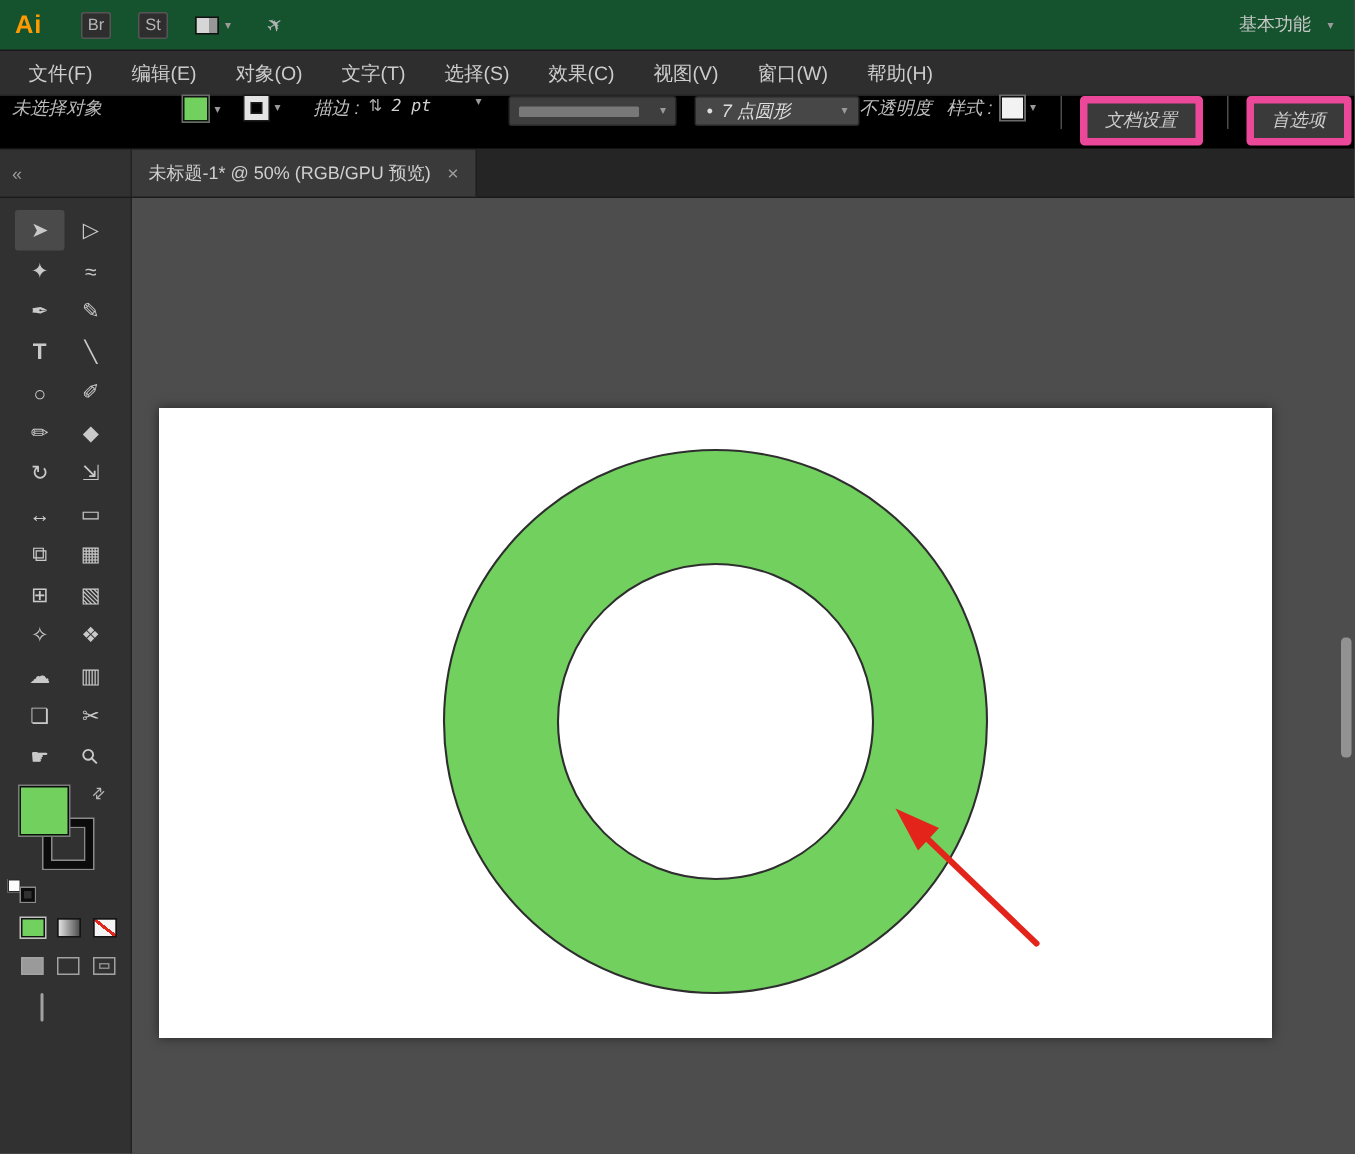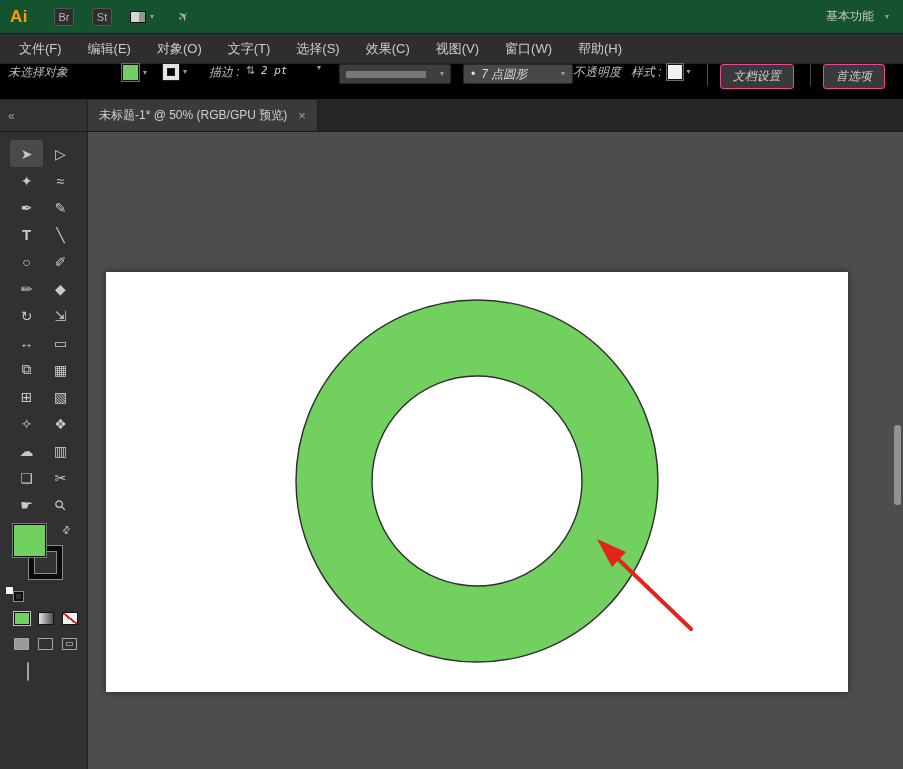--- a/index.html
+++ b/index.html
@@ -40,21 +40,21 @@
   .combo { height:20px; background:#3e3e3e; border:1px solid #292929; border-radius:2px; display:flex; align-items:center; }
   .profile-combo { margin-left:18px; width:112px; justify-content:space-between; padding:0 6px; }
   .profile-bar { width:80px; height:7px; background:#787878; border-radius:1px; }
   .brush-combo { margin-left:12px; width:110px; padding:0 7px; gap:6px; background:#474747; color:#dddddd; }
   .brush-dot { font-size:12px; }
   .lbl-opacity { }
   .lbl-style { margin-left:10px; }
   .style-control { margin-left:5px; }
   .style-swatch { width:16px; height:16px; background:#f2f2f2; border:1px solid #101010; box-shadow:0 0 0 1px #6a6a6a; }
   .vsep { width:1px; height:22px; background:#4c4c4c; margin-left:16px; }
-  .cb-button { margin-left:12px; background:#3a3a3a; border:1px solid #ec4899; border-radius:3px; color:#cccccc; font-size:12px; padding:3px 12px; }
+  .cb-button { margin-left:12px; background:#3a3a3a; border:5px solid #ec4899; border-radius:3px; color:#cccccc; font-size:12px; padding:3px 12px; }
 
   
   .tabbar { height:32px; background:#252525; display:flex; align-items:stretch; border-bottom:1px solid #1b1b1b; }
   .toolbar-header { width:88px; background:#313131; border-right:1px solid #222; display:flex; align-items:center; padding-left:8px; color:#9c9c9c; font-size:12px; letter-spacing:-1px; }
   .tab { background:#3a3a3a; display:flex; align-items:center; padding:0 11px; gap:11px; font-size:12px; color:#cfcfcf; border-right:1px solid #1d1d1d; }
   .tab-close { color:#9d9d9d; font-size:13px; }
 
   
   .main { display:flex; height:637px; }
 

